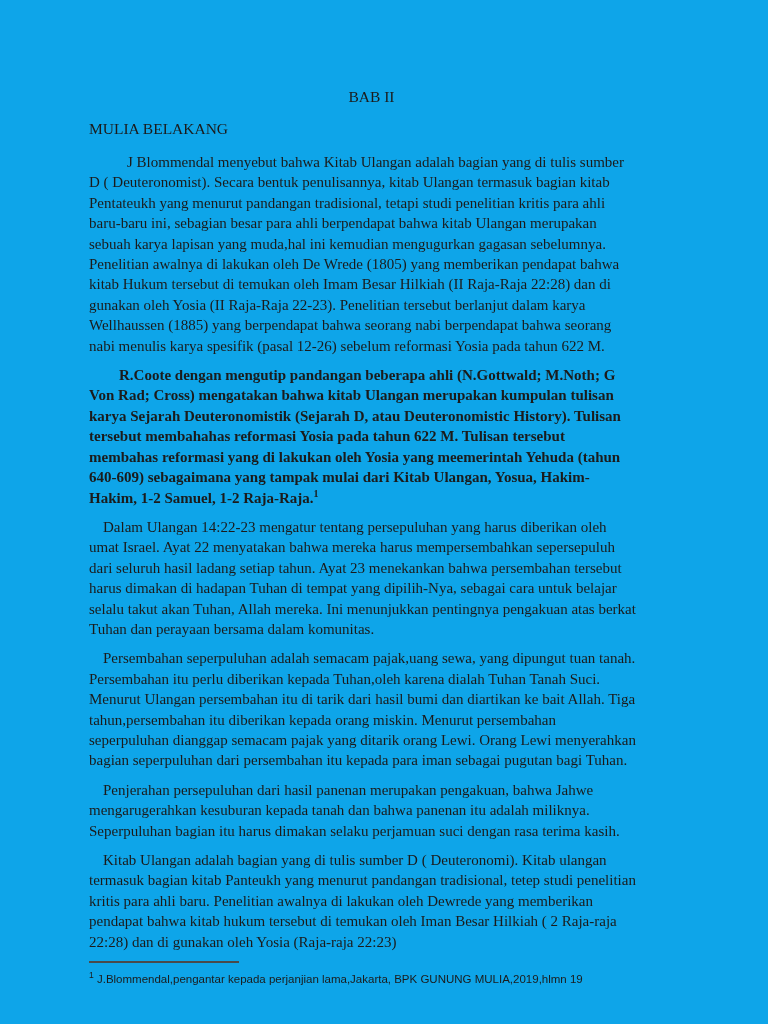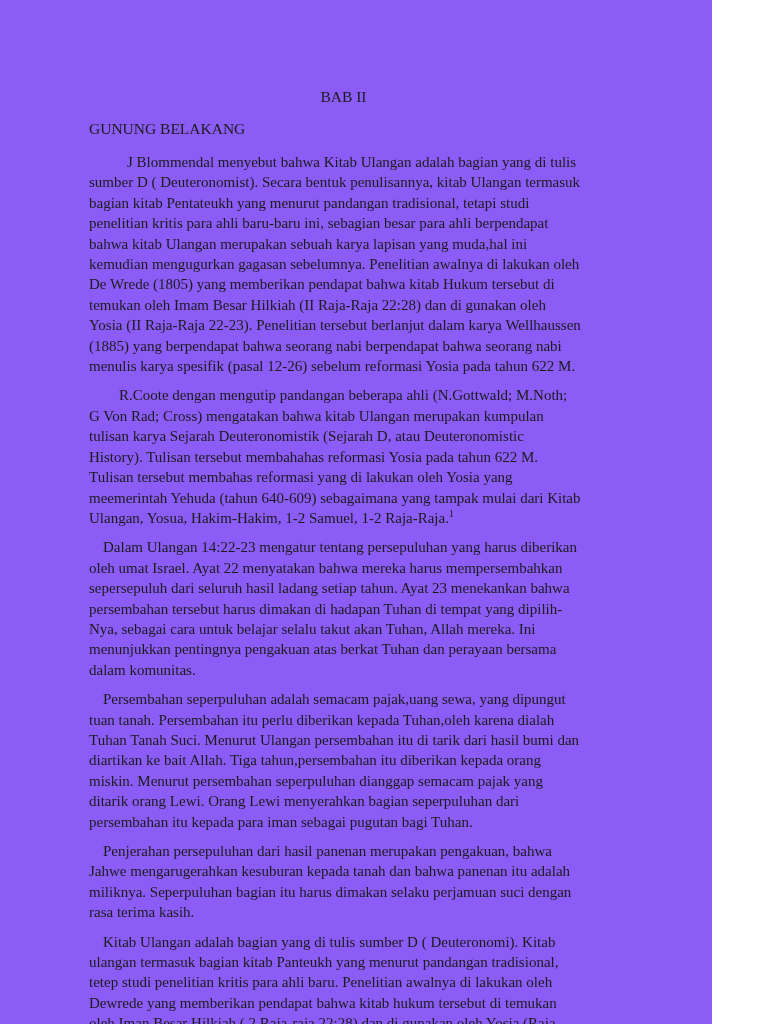--- a/index.html
+++ b/index.html
@@ -7,23 +7,23 @@
     padding: 0;
     background: #ffffff;
   }
   body {
     width: 768px;
     height: 1024px;
     overflow: hidden;
   }
   .page {
     box-sizing: border-box;
-    width: 712px;
+    width: 768px;
     height: 1024px;
-    background: #8b5cf6;
+    background: #0ea5e9;
     padding: 86px 114px 0 89px;
     font-family: "Liberation Serif", "DejaVu Serif", serif;
     color: #1b1b1b;
   }
   .doc-title {
     text-align: center;
     font-size: 15.5px;
     line-height: 21px;
     margin: 0 0 11px 0;
     font-weight: normal;
@@ -34,21 +34,21 @@
     margin: 0 0 13px 0;
     font-weight: normal;
   }
   p.body-para {
     font-size: 15px;
     line-height: 20.4px;
     margin: 0 17px 9px 0;
     text-align: left;
   }
   p.indent-lg { text-indent: 38px; }
-  p.indent-md { text-indent: 30px; }
+  p.indent-md { text-indent: 30px; font-weight: bold; }
   p.indent-sm { text-indent: 14px; font-family: Liberation Serif, serif; }
   sup.fn-ref {
     font-size: 10px;
     line-height: 0;
     vertical-align: super;
   }
   .footnote-area {
     margin-top: 2px;
   }
   .footnote-rule {
@@ -67,21 +67,21 @@
     font-size: 8.5px;
   }
 </style>
 </head>
 <body>
 
 <div class="page">
 
   <h1 class="doc-title">BAB II</h1>
 
-  <h2 class="doc-heading">GUNUNG BELAKANG</h2>
+  <h2 class="doc-heading">MULIA BELAKANG</h2>
 
   <p class="body-para indent-lg">
     <span>J Blommendal menyebut bahwa Kitab Ulangan adalah bagian yang di tulis sumber D ( Deuteronomist). Secara bentuk penulisannya, kitab Ulangan termasuk bagian kitab Pentateukh yang menurut pandangan tradisional, tetapi studi penelitian kritis para ahli baru-baru ini, sebagian besar para ahli berpendapat bahwa kitab Ulangan merupakan sebuah karya lapisan yang muda,hal ini kemudian mengugurkan gagasan sebelumnya. Penelitian  awalnya di lakukan oleh De Wrede (1805) yang memberikan pendapat bahwa kitab Hukum tersebut di temukan oleh Imam Besar Hilkiah (II Raja-Raja 22:28) dan di gunakan oleh Yosia (II Raja-Raja 22-23). Penelitian tersebut berlanjut dalam karya Wellhaussen (1885) yang berpendapat bahwa seorang nabi berpendapat bahwa seorang nabi menulis karya spesifik (pasal 12-26) sebelum reformasi Yosia pada tahun 622 M.</span>
   </p>
 
   <p class="body-para indent-md">
     <span>R.Coote dengan mengutip pandangan beberapa ahli (N.Gottwald; M.Noth; G Von Rad; Cross) mengatakan bahwa kitab Ulangan merupakan kumpulan tulisan karya Sejarah Deuteronomistik (Sejarah D, atau Deuteronomistic History). Tulisan tersebut membahahas reformasi Yosia pada tahun 622 M. Tulisan tersebut membahas reformasi yang di lakukan oleh Yosia yang meemerintah Yehuda (tahun 640-609) sebagaimana yang tampak mulai dari Kitab Ulangan, Yosua, Hakim-Hakim, 1-2 Samuel, 1-2 Raja-Raja.</span><sup class="fn-ref">1</sup>
   </p>
 
   <p class="body-para indent-sm">
@@ -93,14 +93,21 @@
   </p>
 
   <p class="body-para indent-sm">
     <span>Penjerahan persepuluhan dari hasil panenan merupakan pengakuan, bahwa Jahwe mengarugerahkan kesuburan kepada tanah dan bahwa panenan itu adalah miliknya. Seperpuluhan bagian itu harus dimakan selaku perjamuan suci dengan rasa terima kasih.</span>
   </p>
 
   <p class="body-para indent-sm">
     <span>Kitab Ulangan adalah bagian yang di tulis sumber D ( Deuteronomi). Kitab ulangan termasuk bagian kitab Panteukh yang menurut pandangan tradisional, tetep studi penelitian kritis para ahli baru. Penelitian awalnya di lakukan oleh Dewrede yang memberikan pendapat bahwa kitab hukum tersebut di temukan oleh Iman Besar Hilkiah ( 2 Raja-raja 22:28) dan di gunakan oleh Yosia (Raja-raja 22:23)</span>
   </p>
 
+  <div class="footnote-area">
+    <div class="footnote-rule"></div>
+    <div class="footnote-text">
+      <sup>1</sup>
+      <span>J.Blommendal,pengantar kepada perjanjian lama,Jakarta, BPK GUNUNG MULIA,2019,hlmn 19</span>
+    </div>
+  </div>
 
 </div>
 
 </body></html>

